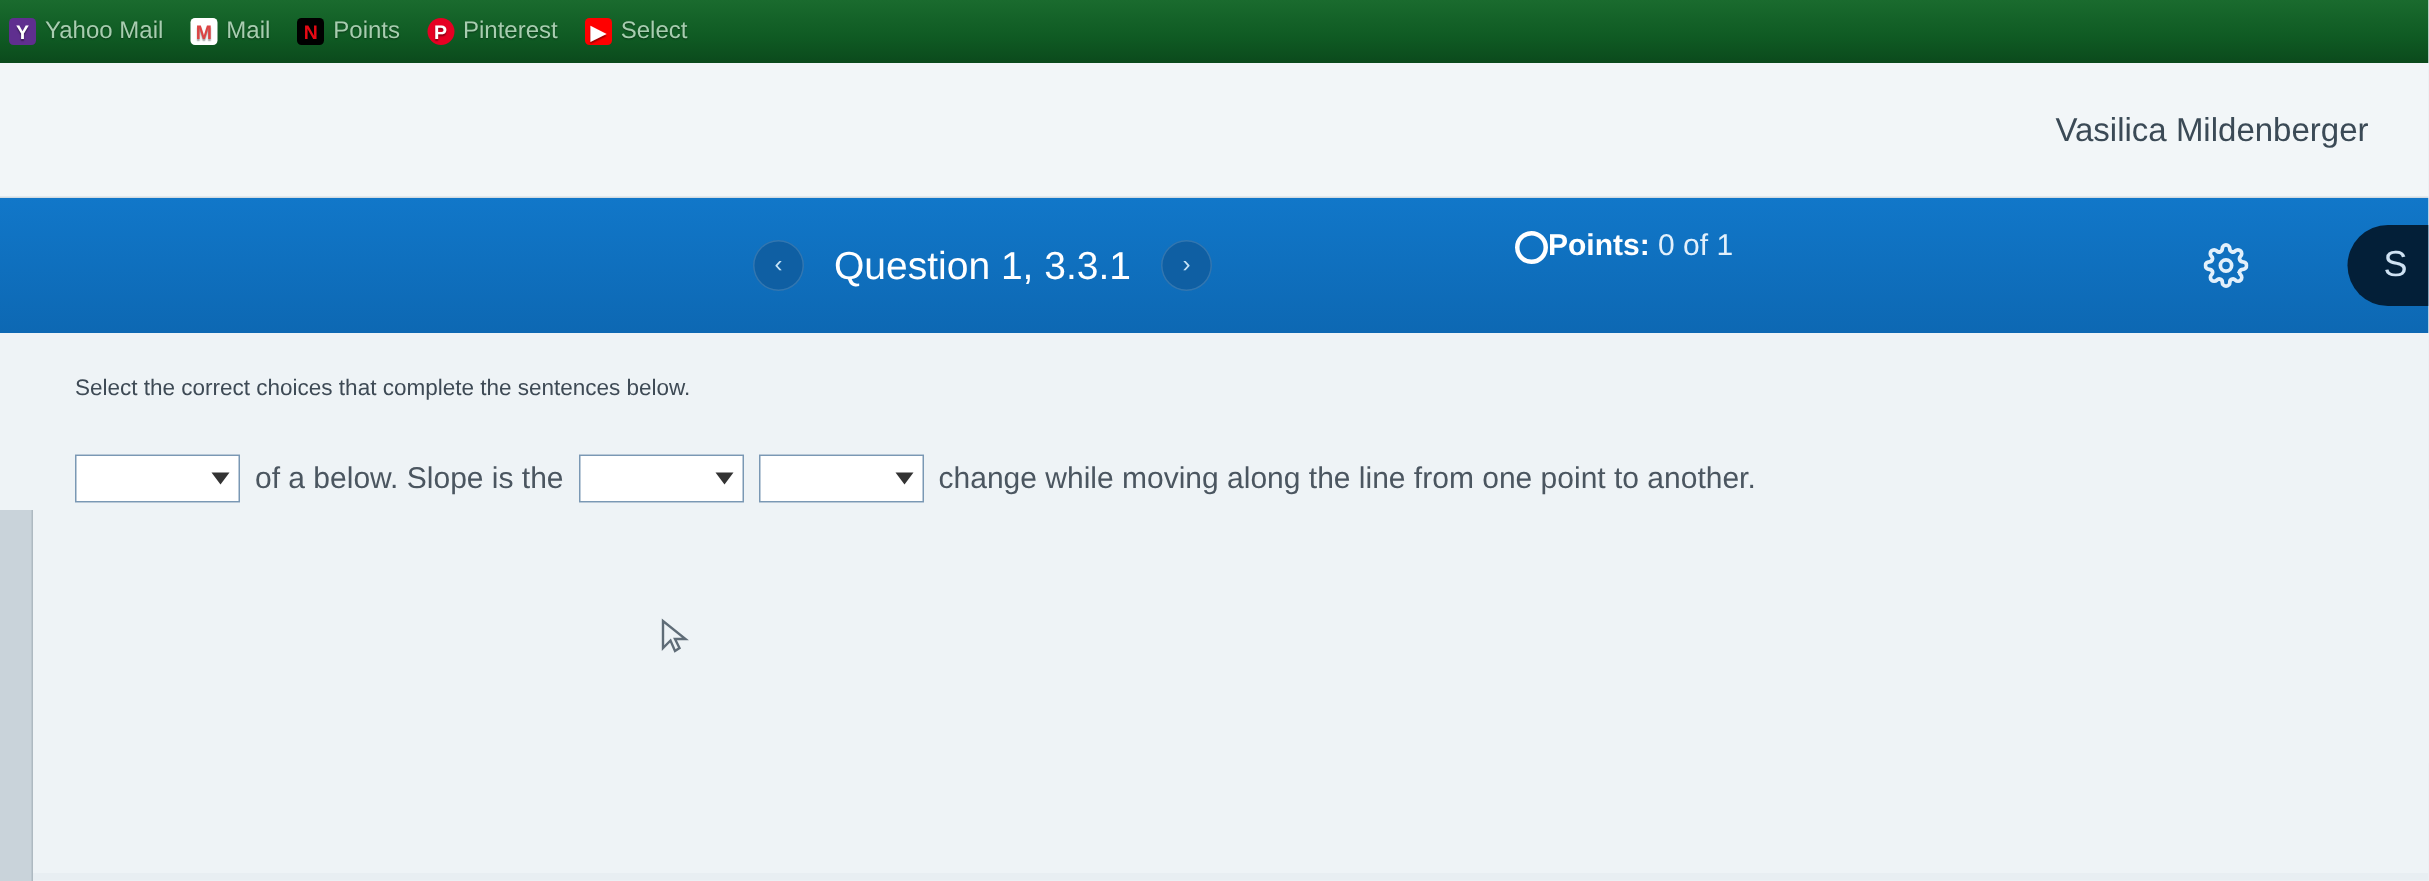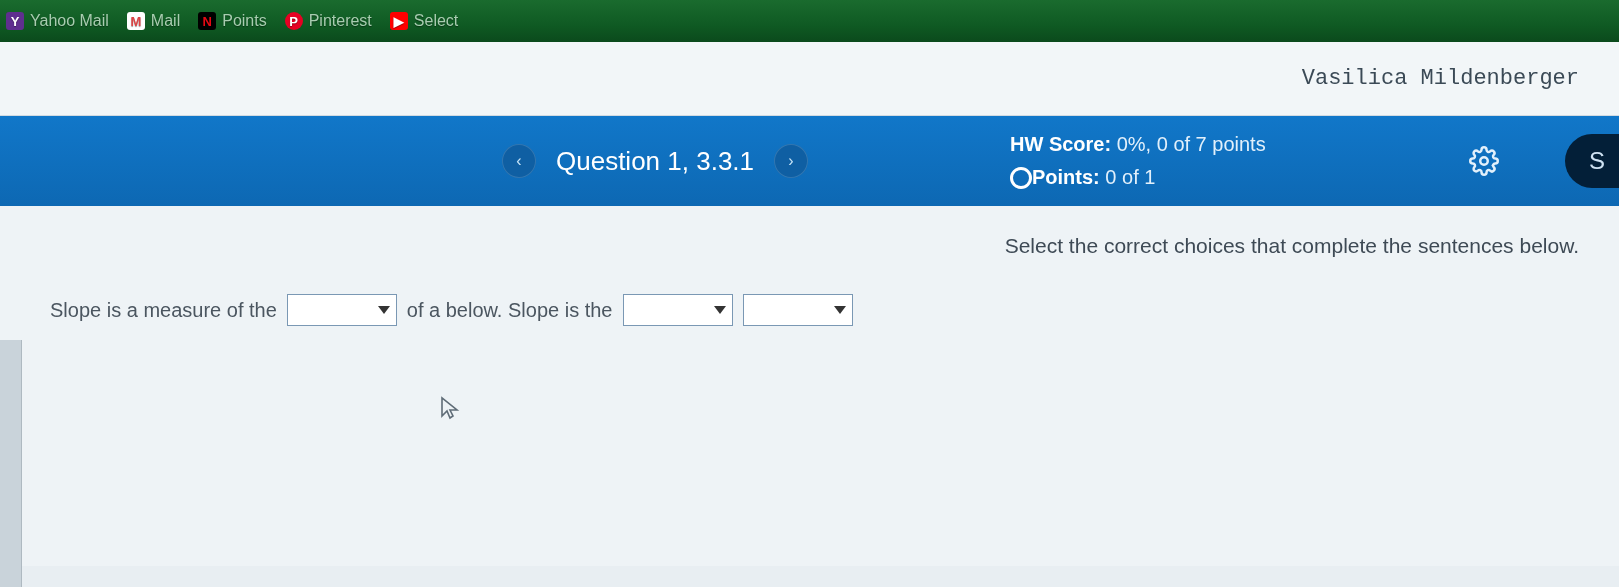--- a/index.html
+++ b/index.html
@@ -33,30 +33,29 @@
     font-size: 13px; font-weight: bold;
     border-radius: 3px;
   }
   .bm-yahoo { background:#5f2f8f; color:#fff; }
   .bm-gmail { background:#fff; color:#d44; }
   .bm-netflix { background:#000; color:#e50914; }
   .bm-pinterest{ background:#e60023; color:#fff; border-radius:50%; }
   .bm-youtube{ background:#ff0000; color:#fff; }
 
   .top-bar {
-    height: 74px;
+    height: 90px;
     background: #f2f6f8;
     display: flex;
     align-items: center;
     justify-content: flex-end;
     padding: 16px 40px;
     font-size: 22px;
     color: #3b4a56;
     border-bottom: 1px solid #d2dbe2;
-    font-family: Liberation Mono, monospace;
   }
 
   .q-bar {
     height: 90px;
     background: linear-gradient(180deg, #1177c9 0%, #0d68b3 100%);
     display: flex;
     align-items: center;
     color: #fff;
     position: relative;
     padding: 0 12px;
@@ -124,22 +123,21 @@
   .content {
     padding: 28px 40px 60px 50px;
     background: #eef3f6;
     min-height: 360px;
     position: relative;
     color:#444c55;
     font-size: 20px;
   }
   .prompt {
     color:#3e4a55;
-    font-size: 21px;
-    text-align: right;
+    font-size: 15px;
   }
   .sentence-row {
     margin-top: 36px;
     display:flex;
     align-items:center;
     flex-wrap:wrap;
     gap: 10px;
     font-size: 20px;
     color:#4b5660;
   }
@@ -209,24 +207,20 @@
 </div>
 
 <div class="q-bar">
   <div class="q-nav">
     <div class="nav-btn">‹</div>
     <div class="q-title">Question 1, 3.3.1</div>
     <div class="nav-btn">›</div>
   </div>
 
   <div class="q-score">
-    <div>
-      <b>HW Score:</b>
-      <span>0%, 0 of 7 points</span>
-    </div>
     <div class="points-row">
       <span class="circ"></span>
       <span>
         <b>Points:</b>
         <span>0 of 1</span>
       </span>
     </div>
   </div>
 
   <div class="gear">
@@ -236,31 +230,31 @@
     </svg>
   </div>
 
   <div class="s-pill">S</div>
 </div>
 
 <div class="content">
   <div class="prompt">Select the correct choices that complete the sentences below.</div>
 
   <div class="sentence-row">
-    <span>Slope is a measure of the</span>
     <div class="dropdown">
       <span class="tri"></span>
     </div>
     <span>of a below. Slope is the</span>
     <div class="dropdown">
       <span class="tri"></span>
     </div>
     <div class="dropdown">
       <span class="tri"></span>
     </div>
+    <span>change while moving along the line from one point to another.</span>
   </div>
 
   <div class="cursor">
     <svg width="20" height="26" viewBox="0 0 20 26" fill="none" stroke="#5f6c77" stroke-width="1.6">
       <path d="M2 2 L2 20 L7 15 L10 22 L13 20 L10 14 L17 14 Z" fill="#eef3f6"></path>
     </svg>
   </div>
 </div>
 
 <div class="left-gutter"></div>

